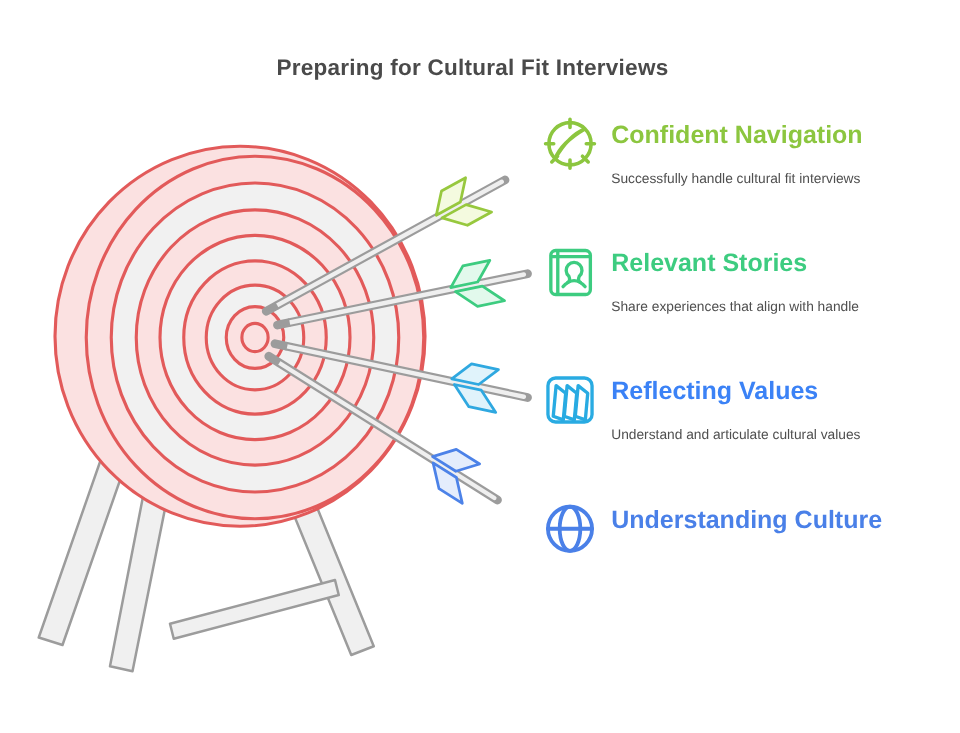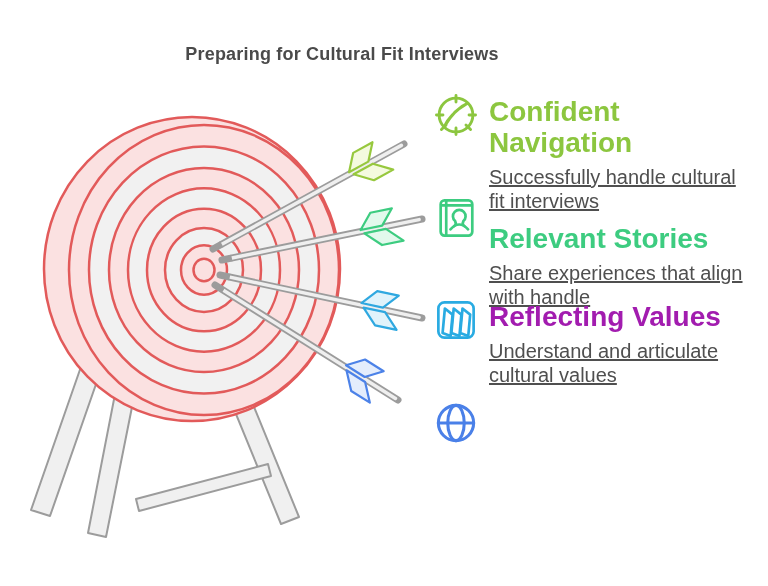--- a/index.html
+++ b/index.html
@@ -4,43 +4,43 @@
 <style>
   html,body{margin:0;padding:0;}
   body{
     width:768px;height:586px;position:relative;overflow:hidden;
     background:#ffffff;
     font-family:"Liberation Sans", sans-serif;
   }
   .page-title{
     position:absolute;top:44px;left:0;width:684px;
     text-align:center;font-size:18px;font-weight:bold;
-    color:var(--title-color,#4a4a4a);letter-spacing:.2px;
+    color:var(--title-color,#4a4a4a);letter-spacing:.2px;padding-left:36px;
   }
   .illustration{position:absolute;left:0;top:0;}
   .ring{stroke:var(--target-red,#e25a5a);stroke-width:2.5;}
   .ring.pink{fill:var(--target-pink,#fbe1e1);}
   .ring.gray{fill:var(--target-gray,#f1f1f1);}
   .stand{fill:var(--stand-fill,#f0f0f0);stroke:var(--stand-stroke,#9c9c9c);stroke-width:2;stroke-linejoin:round;}
   .shaft-outer{stroke:var(--shaft-gray,#9c9c9c);stroke-width:7;stroke-linecap:round;fill:none;}
   .shaft-inner{stroke:var(--shaft-light,#efefef);stroke-width:3.5;stroke-linecap:round;fill:none;}
   .arrow-tip{fill:var(--shaft-gray,#9c9c9c);}
   .fletch{stroke-width:2.2;stroke-linejoin:round;}
   .fl1{stroke:var(--fl1-stroke,#97c83e);fill:var(--fl1-fill,#f4fadf);}
   .fl2{stroke:var(--fl2-stroke,#3dcc80);fill:var(--fl2-fill,#e2f9ec);}
   .fl3{stroke:var(--fl3-stroke,#2fa8e0);fill:var(--fl3-fill,#e0f3fb);}
   .fl4{stroke:var(--fl4-stroke,#4c82e8);fill:var(--fl4-fill,#e4edfc);}
   .item-row{
     position:absolute;left:433px;display:flex;align-items:flex-start;gap:10px;width:320px;
   }
   .item-icon{width:46px;height:46px;flex:0 0 46px;}
   .item-icon svg{display:block;}
   .item-text{padding-top:5px;}
-  .item-heading{font-size:28px;font-weight:bold;line-height:1.1;}
-  .item-desc{margin-top:6px;font-size:20px;color:var(--desc-color,#4f4f4f);line-height:1.2;text-decoration:underline;}
+  .item-heading{font-size:20px;font-weight:bold;line-height:1.1;}
+  .item-desc{margin-top:18px;font-size:11px;color:var(--desc-color,#4f4f4f);line-height:1.2;}
 </style>
 </head>
 <body>
 
 <div class="page-title">Preparing for Cultural Fit Interviews</div>
 
 <svg class="illustration" width="430" height="586" viewBox="0 0 430 586" aria-hidden="true">
 
   <g>
     <polygon class="stand" points="98,318 117,324 50,516 31,510"></polygon>
@@ -122,43 +122,44 @@
   <span class="item-icon" style="color: rgb(61, 204, 128);">
     <svg width="46" height="46" viewBox="0 0 24 24" fill="none" stroke="currentColor" stroke-width="1.4" stroke-linecap="round" stroke-linejoin="round">
       <rect x="4" y="2.8" width="16.5" height="18.4" rx="2"></rect>
       <path d="M4.6,5.4 H20"></path>
       <path d="M6.9,3 V21"></path>
       <path d="M11,16.2 c0.9,-0.5 1,-1.6 0.55,-2.6 a3.3,3.3 0 1 1 4.3,0 c-0.45,1 -0.35,2.1 0.55,2.6"></path>
       <path d="M9.1,17.9 q2.3,-2.5 4.6,-2.5 t4.6,2.5"></path>
     </svg>
   </span>
   <div class="item-text">
-    <div class="item-heading" style="color: rgb(61, 204, 128); margin-top: 24px;">Relevant Stories</div>
+    <div class="item-heading" style="color: rgb(61, 204, 128);">Relevant Stories</div>
     <div class="item-desc">Share experiences that align with handle</div>
   </div>
 </div>
 
 <div class="item-row" style="top:297px">
   <span class="item-icon" style="color: rgb(41, 171, 226);">
     <svg width="46" height="46" viewBox="0 0 24 24" fill="none" stroke="currentColor" stroke-width="1.4" stroke-linecap="round" stroke-linejoin="round">
       <rect x="2.8" y="2.8" width="18.4" height="18.4" rx="3.2"></rect>
       <path d="M5,18.8 L6.2,6 L10.2,9.2 L9.2,20.3 Z"></path>
       <path d="M9.6,18.8 L10.8,6 L14.8,9.2 L13.8,20.3 Z"></path>
       <path d="M14.2,18.8 L15.4,6 L19.4,9.2 L18.4,20.3 Z"></path>
     </svg>
   </span>
   <div class="item-text">
-    <div class="item-heading" style="color: #a21caf;">Reflecting Values</div>
+    <div class="item-heading" style="color: #3b82f6;">Reflecting Values</div>
     <div class="item-desc">Understand and articulate cultural values</div>
   </div>
 </div>
 
 <div class="item-row" style="top:400px">
   <span class="item-icon" style="color: rgb(74, 128, 232);">
     <svg width="46" height="46" viewBox="0 0 24 24" fill="none" stroke="currentColor" stroke-width="1.6" stroke-linecap="round">
       <circle cx="12" cy="12" r="9.2"></circle>
       <ellipse cx="12" cy="12" rx="4.3" ry="9.2"></ellipse>
       <path d="M2.8,12 H21.2"></path>
     </svg>
   </span>
   <div class="item-text">
+    <div class="item-heading" style="color: rgb(74, 128, 232);">Understanding Culture</div>
   </div>
 </div>
 
 </body></html>

